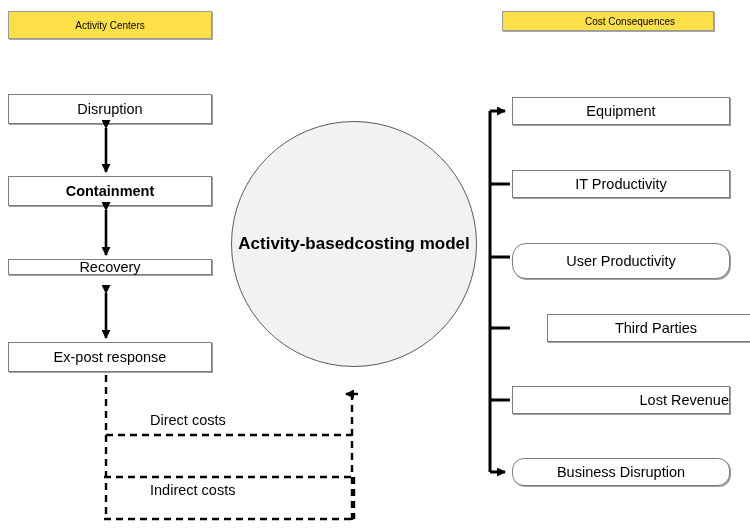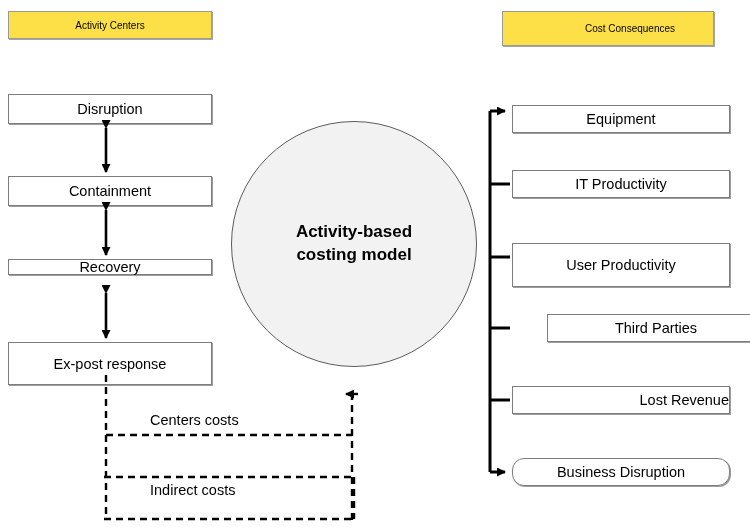--- a/index.html
+++ b/index.html
@@ -50,21 +50,21 @@
     position: absolute;
     left: 231px;
     top: 121px;
     width: 246px;
     height: 246px;
     border-radius: 50%;
     background: #f2f2f2;
     border: 1px solid #5c5c5c;
     box-sizing: border-box;
     display: flex;
-    flex-direction: column;
+    flex-direction: row;
     align-items: center;
     justify-content: center;
     text-align: center;
     font-size: 17px;
     font-weight: bold;
     line-height: 1.35;
     color: #000000;
   }
 
   
@@ -87,70 +87,70 @@
 </style>
 </head>
 <body>
 
 <div id="canvas">
 
   <div class="header-box" style="left:8px; top:11px; width:204px; height:28px;">
     <span>Activity Centers</span>
   </div>
 
-  <div class="header-box" style="left:502px; top:11px; width:212px; height:35px;padding-left:44px;">
+  <div class="header-box" style="left:502px; top:11px; width:212px; height:20px;padding-left:44px;">
     <span>Cost Consequences</span>
   </div>
 
   <div class="node-box" style="left:8px; top:94px; width:204px; height:30px;">
     <span>Disruption</span>
   </div>
 
-  <div class="node-box" style="left:8px; top:176px; width:204px; height:30px;">
+  <div class="node-box" style="left:8px; top:176px; width:204px; height:30px;font-weight:bold;">
     <span>Containment</span>
   </div>
 
   <div class="node-box" style="left:8px; top:259px; width:204px; height:16px;">
     <span>Recovery</span>
   </div>
 
-  <div class="node-box" style="left:8px; top:342px; width:204px; height:43px;">
+  <div class="node-box" style="left:8px; top:342px; width:204px; height:30px;">
     <span>Ex-post response</span>
   </div>
 
   <div id="circle">
     <span>Activity-based</span>
     <span>costing model</span>
   </div>
 
-  <div class="node-box" style="left:512px; top:97px; width:218px; height:28px;margin-top:8px;">
+  <div class="node-box" style="left:512px; top:97px; width:218px; height:28px;">
     <span>Equipment</span>
   </div>
 
   <div class="node-box" style="left:512px; top:170px; width:218px; height:28px;">
     <span>IT Productivity</span>
   </div>
 
-  <div class="node-box" style="left:512px; top:243px; width:218px; height:44px;">
+  <div class="node-box" style="left:512px; top:243px; width:218px; height:36px;border-radius:14px;">
     <span>User Productivity</span>
   </div>
 
   <div class="node-box" style="left:512px; top:314px; width:218px; height:28px;margin-left:35px;">
     <span>Third Parties</span>
   </div>
 
   <div class="node-box" style="left:512px; top:386px; width:218px; height:28px;justify-content:flex-end;">
     <span>Lost Revenue</span>
   </div>
 
   <div class="node-box" style="left:512px; top:458px; width:218px; height:28px;border-radius:12px;">
     <span>Business Disruption</span>
   </div>
 
-  <div class="cost-label" style="left:150px; top:412px;">Centers costs</div>
+  <div class="cost-label" style="left:150px; top:412px;">Direct costs</div>
 
   <div class="cost-label" style="left:150px; top:454px;margin-top:28px;">Indirect costs</div>
 
 
   <svg id="wires" viewBox="0 0 750 529">
     <defs>
       <marker id="arrowUp" markerWidth="9" markerHeight="9" refX="4.5" refY="8" orient="auto-start-reverse" markerUnits="userSpaceOnUse">
         <path d="M0,8 L4.5,0 L9,8 Z" fill="#000000"></path>
       </marker>
       <marker id="arrEnd" markerWidth="9" markerHeight="9" refX="8" refY="4.5" orient="auto" markerUnits="userSpaceOnUse">

